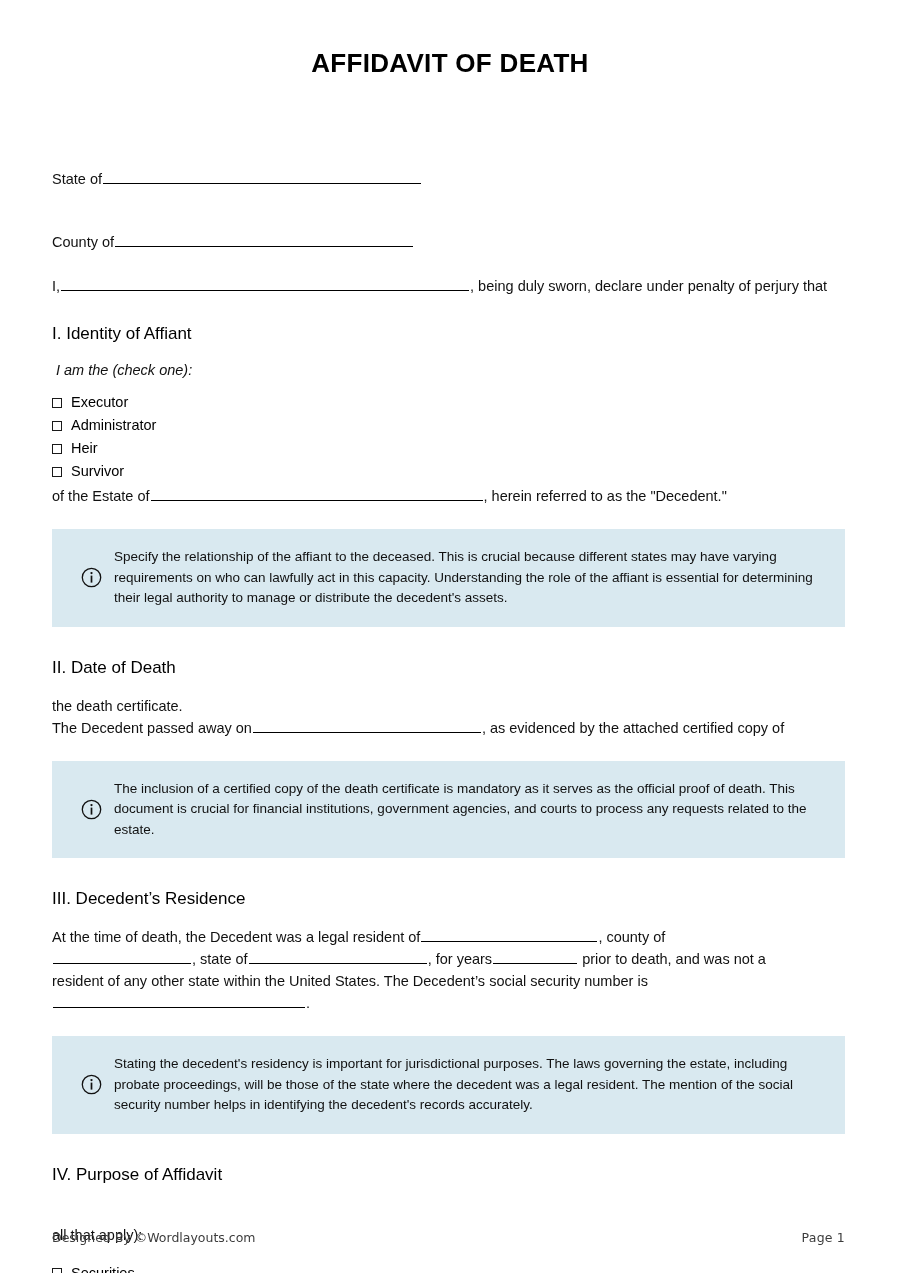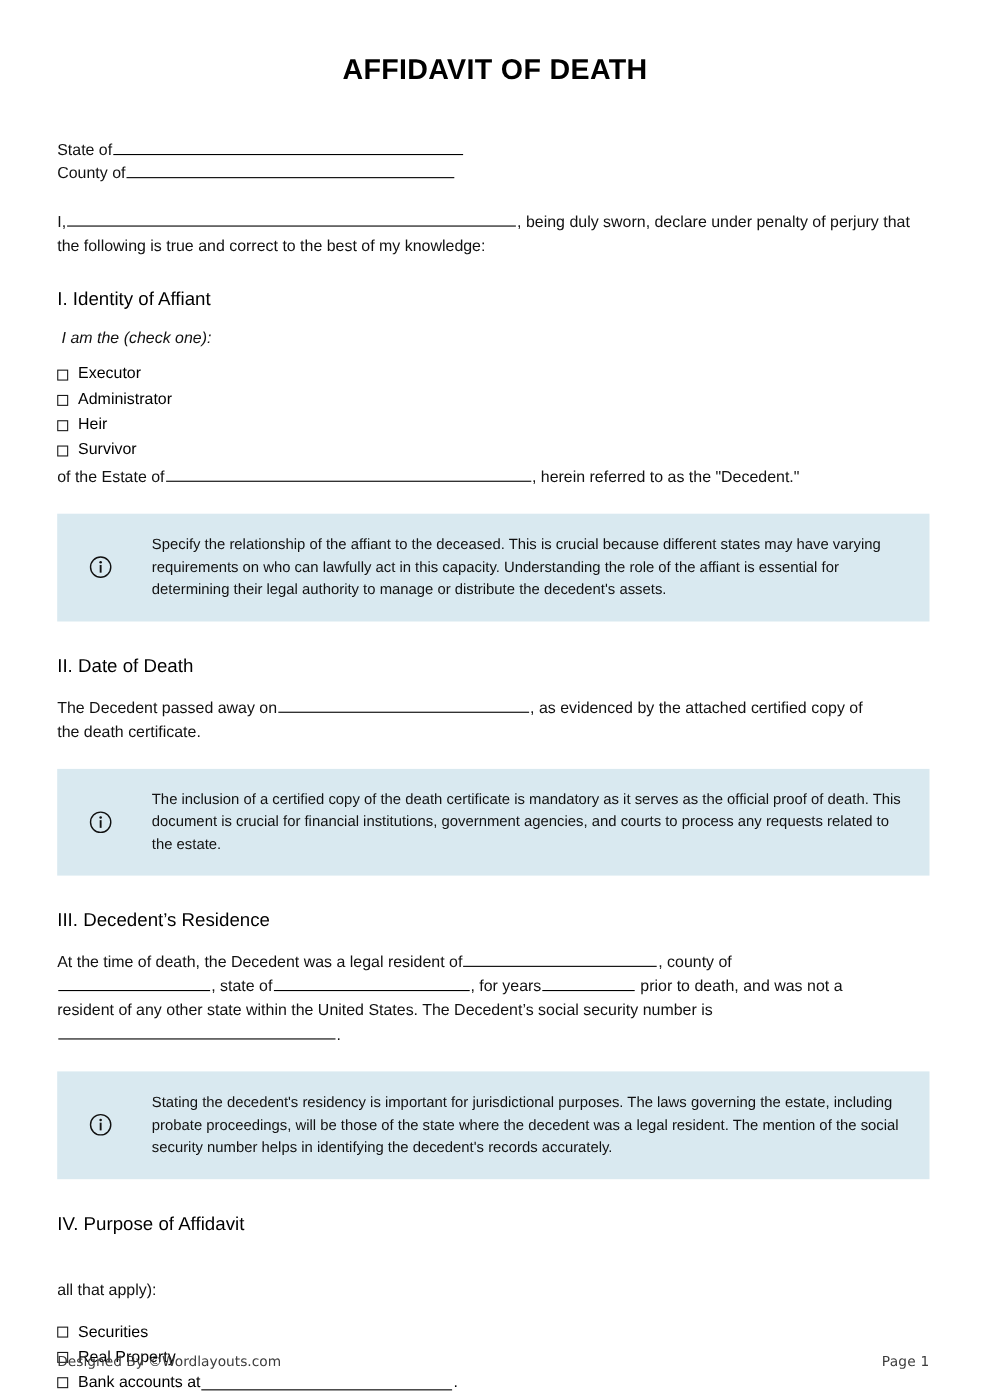--- a/index.html
+++ b/index.html
@@ -35,21 +35,21 @@
     padding-left: 52px;
     padding-right: 55px;
     padding-top: 30px;
   }
   .para {
     font-size: 14.5px;
     line-height: 22px;
     margin: 0;
     color: #111;
   }
-  .tight { line-height: 21px; }
+  .tight { line-height: 21px; margin-top: 42px; }
 
   
   .blank {
     display: inline-block;
     border-bottom: 1.6px solid #000;
     height: 13px;
     vertical-align: baseline;
     margin: 0 1px;
   }
   .b-state   { width: 318px; }
@@ -98,21 +98,20 @@
   }
 
   
   .callout {
     background: #d9e9f0;
     display: flex;
     align-items: center;
     padding: 18px 22px 18px 16px;
     box-sizing: border-box;
     width: 793px;
-    gap: 24px;
   }
   .callout .icon-cell {
     width: 46px;
     flex: none;
     display: flex;
     align-items: center;
     justify-content: center;
   }
   .info-icon {
     display: block;
@@ -152,21 +151,20 @@
     </p>
     <p class="para tight">
       <span>County of</span><span class="blank b-county"></span>
     </p>
 
     <div class="spacer-22"></div>
 
     <p class="para">
       <span>I,</span><span class="blank b-i"></span><span>, being duly sworn, declare under penalty of perjury that</span>
     </p>
-    <p class="para">the following is true and correct to the best of my knowledge:</p>
 
     <div class="spacer-26"></div>
 
     <h2 class="section">I. Identity of Affiant</h2>
     <div class="spacer-14"></div>
     <p class="para" style="padding-left:4px;font-style:italic;">I am the (check one):</p>
     <div class="spacer-10"></div>
 
     <div class="checkline">
       <span class="checkbox"></span>
@@ -199,24 +197,24 @@
           <rect x="9.65" y="8.6" width="1.7" height="7.0" fill="#111"></rect>
         </svg>
       </div>
       <div class="ctext">Specify the relationship of the affiant to the deceased. This is crucial because different states may have varying requirements on who can lawfully act in this capacity. Understanding the role of the affiant is essential for determining their legal authority to manage or distribute the decedent's assets.</div>
     </div>
 
     <div class="spacer-30"></div>
 
     <h2 class="section">II. Date of Death</h2>
     <div class="spacer-16"></div>
+    <p class="para">the death certificate.</p>
     <p class="para">
       <span>The Decedent passed away on</span><span class="blank b-dod"></span><span>, as evidenced by the attached certified copy of</span>
     </p>
-    <p class="para">the death certificate.</p>
 
     <div class="spacer-22"></div>
 
     <div class="callout">
       <div class="icon-cell">
         <svg class="info-icon" width="21" height="21" viewBox="0 0 21 21">
           <circle cx="10.5" cy="10.5" r="9.2" fill="none" stroke="#111" stroke-width="1.3"></circle>
           <circle cx="10.5" cy="6.1" r="1.15" fill="#111"></circle>
           <rect x="9.65" y="8.6" width="1.7" height="7.0" fill="#111"></rect>
         </svg>

